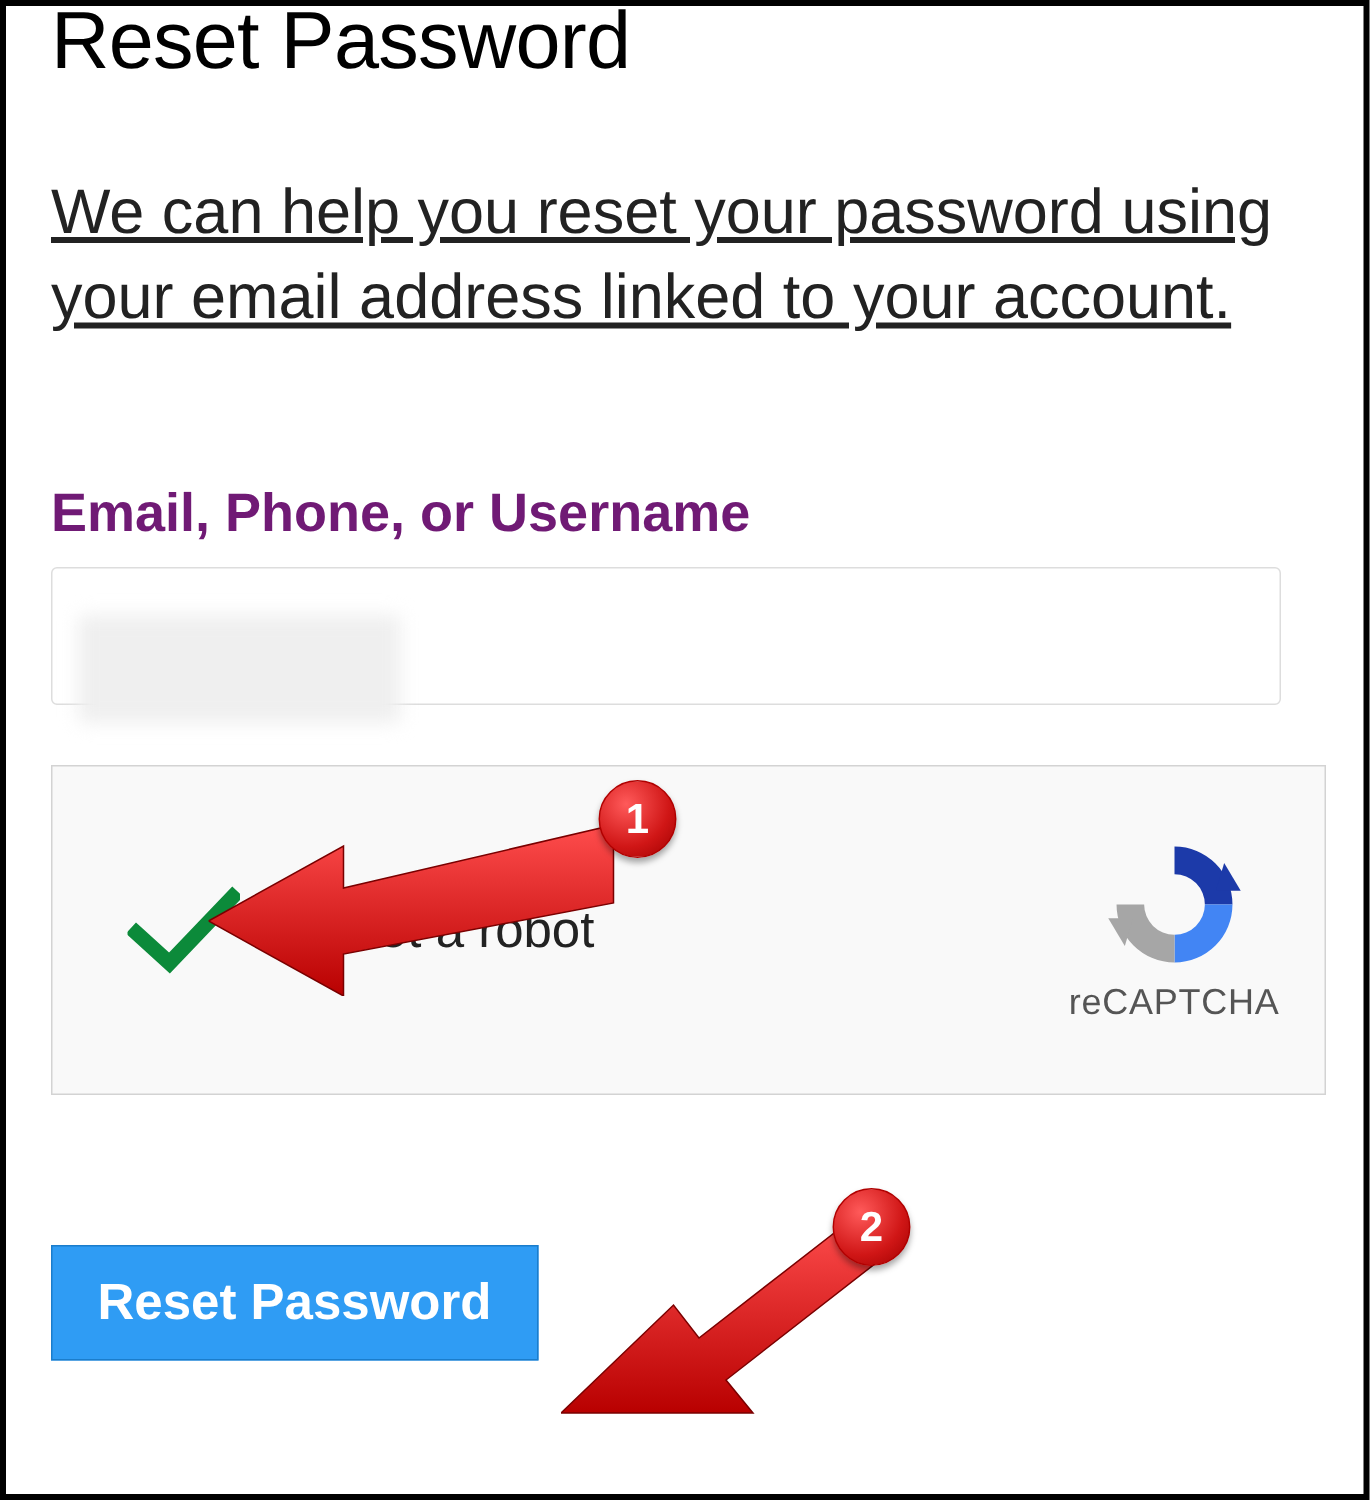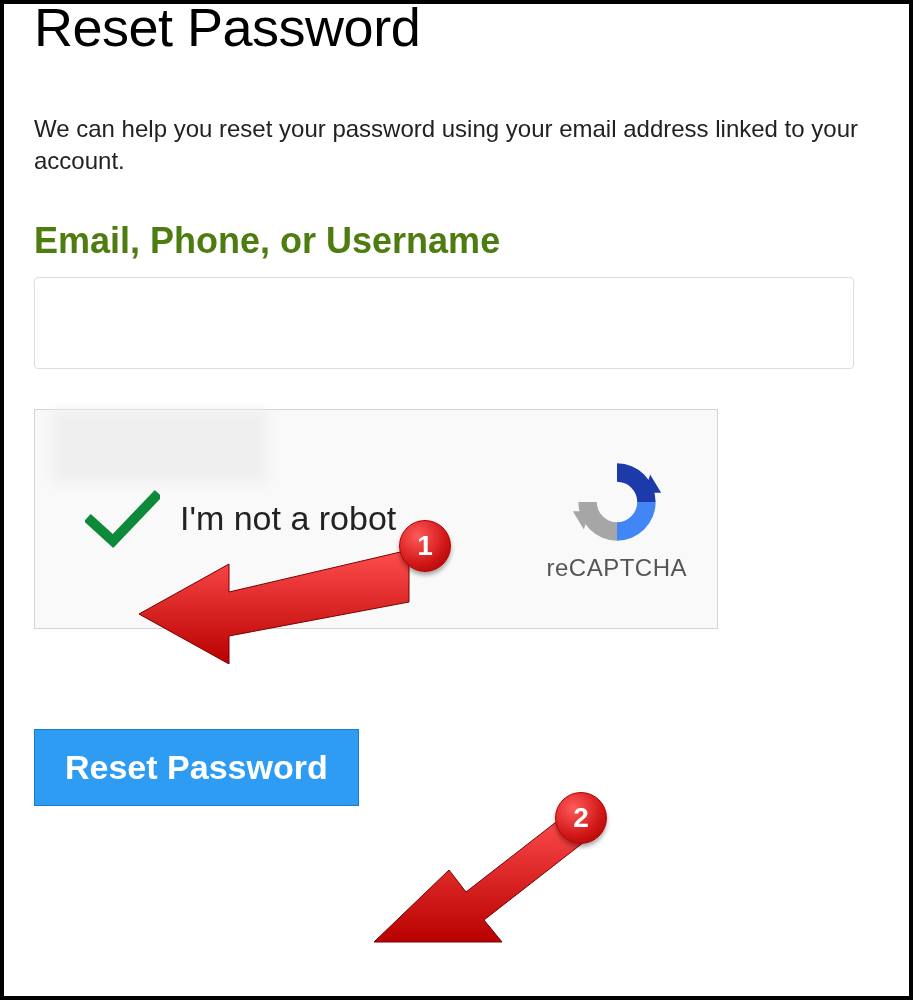--- a/index.html
+++ b/index.html
@@ -17,30 +17,31 @@
     }
     h1 {
       font-size: 54px;
       font-weight: 400;
       color: #000;
       margin-top: -8px;
       margin-bottom: 55px;
       letter-spacing: -0.5px;
     }
     .description {
-      font-size: 24px;
+      font-size: 42px;
       line-height: 1.35;
       color: #222;
-      margin-bottom: 42px;
+      margin-bottom: 95px;
       font-weight: 400;
+      text-decoration: underline;
     }
     .field-label {
       font-size: 36px;
       font-weight: 600;
-      color: #4d7c0f;
+      color: #701a75;
       margin-bottom: 15px;
     }
     .input-field {
       width: 820px;
       height: 92px;
       border: 1px solid #ddd;
       border-radius: 4px;
       padding: 20px 24px;
       font-size: 30px;
       color: #000;
@@ -53,21 +54,21 @@
       position: absolute;
       left: 48px;
       top: 406px;
       width: 215px;
       height: 72px;
       background: #efefef;
       filter: blur(6px);
       border-radius: 4px;
     }
     .recaptcha-box {
-      width: 684px;
+      width: 850px;
       height: 220px;
       border: 1px solid #d3d3d3;
       background: #f9f9f9;
       display: flex;
       align-items: center;
       justify-content: space-between;
       padding: 0 30px 0 50px;
       margin-bottom: 100px;
     }
     .recaptcha-left {

